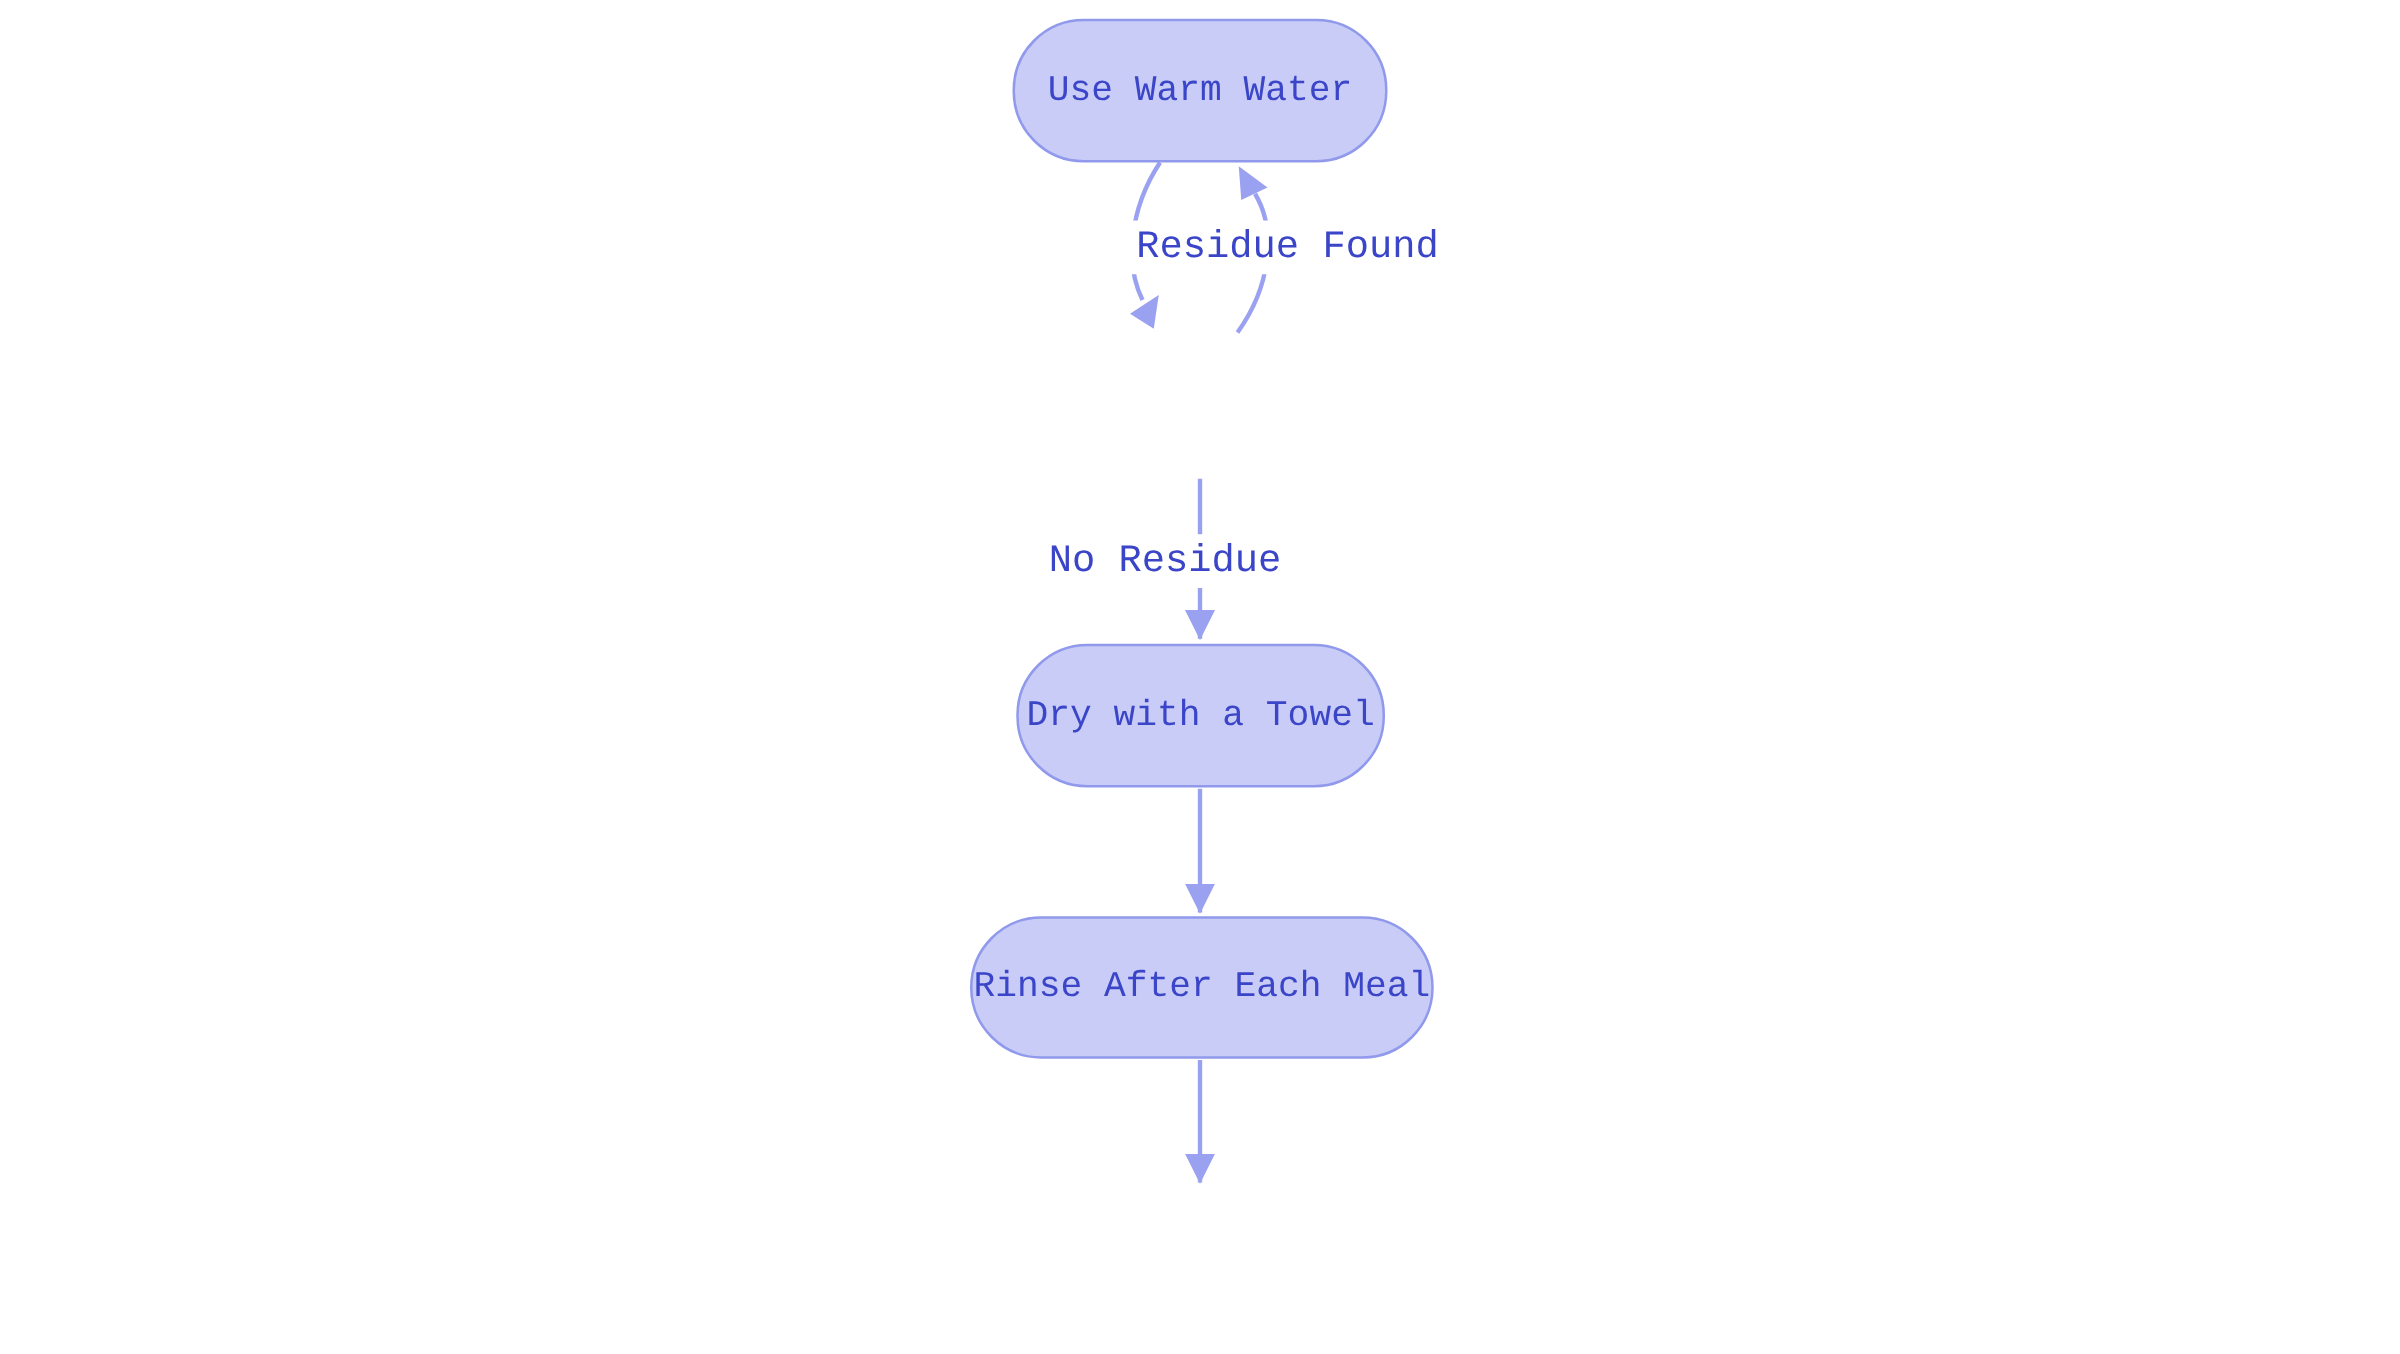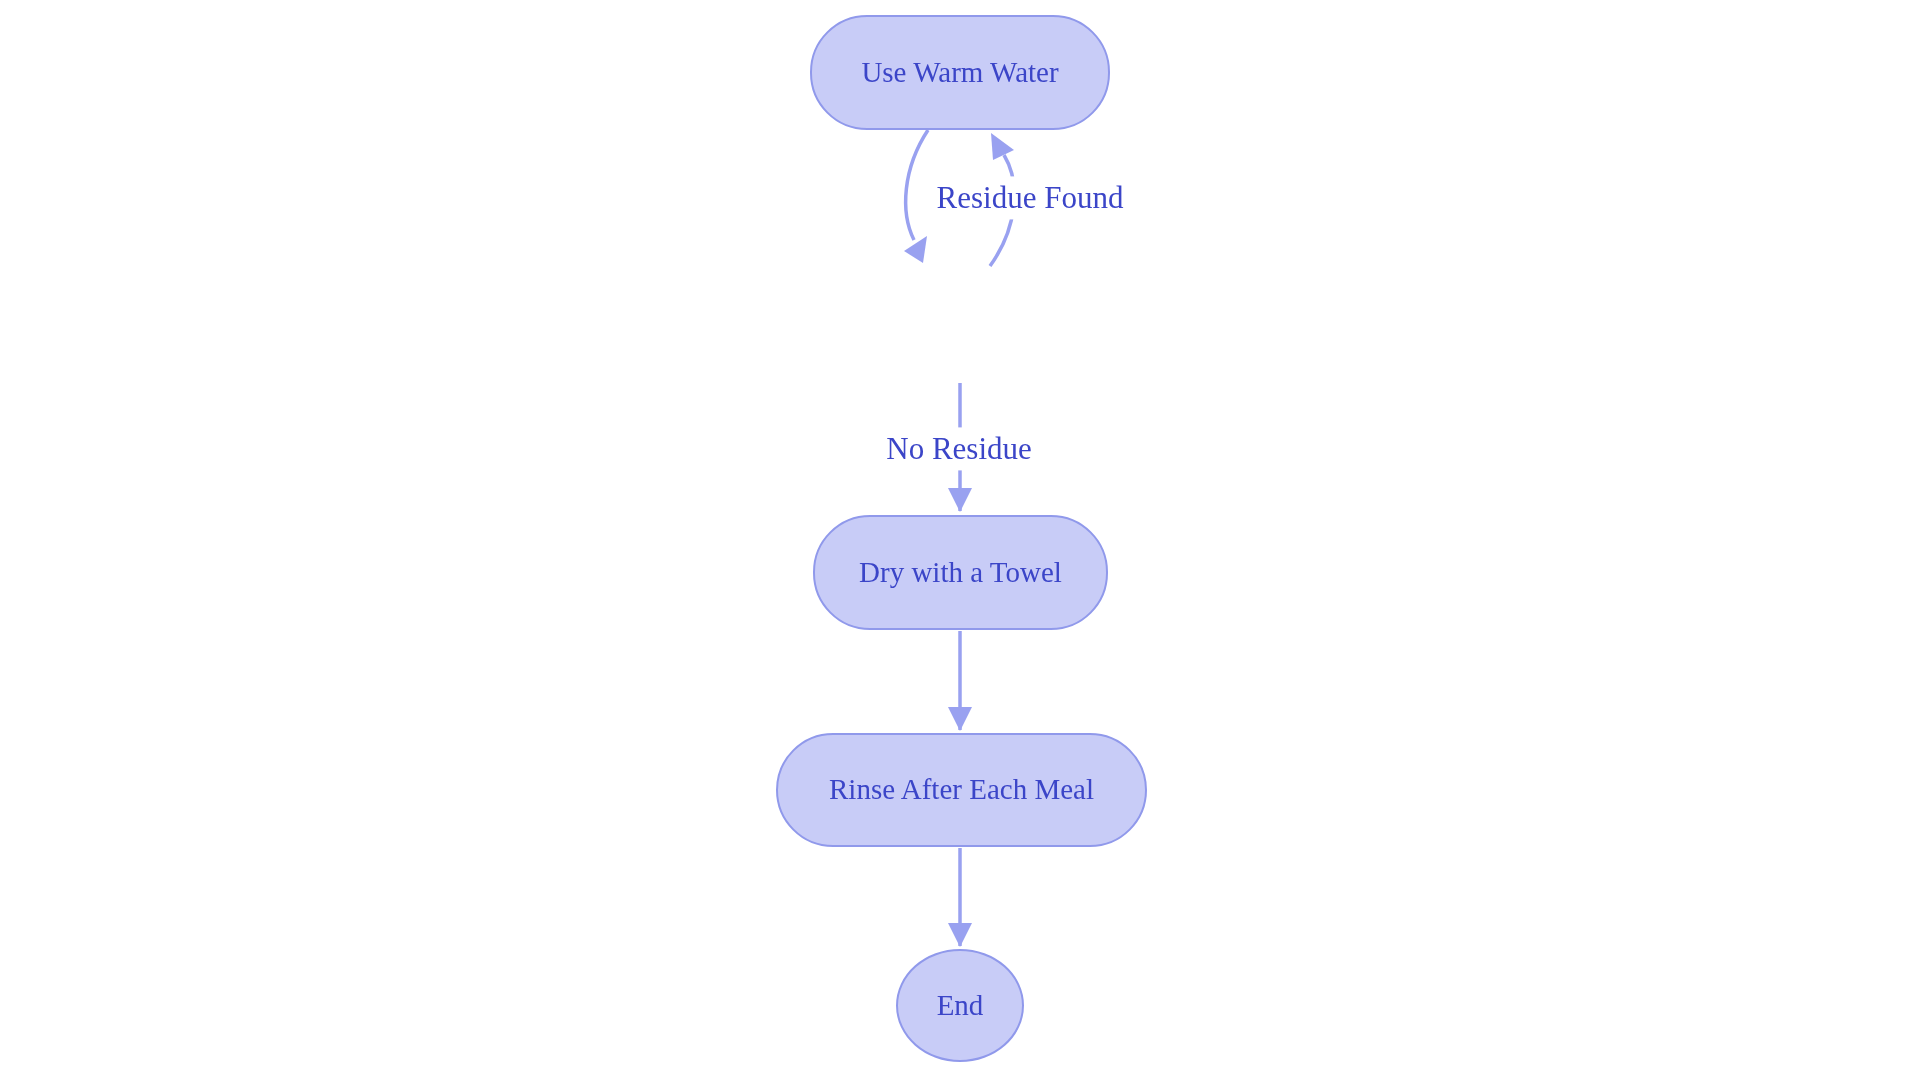--- a/index.html
+++ b/index.html
@@ -6,21 +6,21 @@
     margin: 0;
     padding: 0;
     background: #ffffff;
   }
   .canvas {
     position: relative;
     width: 1920px;
     height: 1083px;
     background: #ffffff;
     overflow: hidden;
-    font-family: Liberation Serif, serif;
+    font-family: Liberation Mono, monospace;
   }
   .edges-svg {
     position: absolute;
     left: 0;
     top: 0;
     width: 1920px;
     height: 1083px;
     z-index: 1;
   }
   .edge-path {
@@ -61,21 +61,21 @@
     transform: translate(-50%, -50%);
     background: #ffffff;
     color: #3b45c8;
     font-size: 31px;
     line-height: 1.2;
     padding: 3px 8px;
     z-index: 3;
     white-space: nowrap;
   }
   #label-residue-found { left: 1030px; top: 198px; }
-  #label-no-residue    { left: 959px;  top: 449px; }
+  #label-no-residue    { left: 932px;  top: 449px; }
 </style>
 </head>
 <body>
 
 <div class="canvas">
 
   <svg class="edges-svg" viewBox="0 0 1920 1083" xmlns="http://www.w3.org/2000/svg">
     <defs>
       <marker id="arrow-down" viewBox="0 0 12 12" refX="11.5" refY="6" markerWidth="24" markerHeight="24" markerUnits="userSpaceOnUse" orient="auto">
         <path class="arrowhead" d="M0,0 L12,6 L0,12 Z"></path>
@@ -95,19 +95,18 @@
     <path class="edge-path" d="M 960 848 L 960 946" marker-end="url(#arrow-down)"></path>
   </svg>
 
   <div class="node stadium" id="node-use-warm-water">Use Warm Water</div>
 
 
   <div class="node stadium" id="node-dry-with-a-towel">Dry with a Towel</div>
 
   <div class="node stadium" id="node-rinse-after-each-meal">Rinse After Each Meal</div>
 
-  <div class="node circle" id="node-end">End</div>
 
   <div class="edge-label" id="label-residue-found">Residue Found</div>
 
   <div class="edge-label" id="label-no-residue">No Residue</div>
 
 </div>
 
 </body></html>

